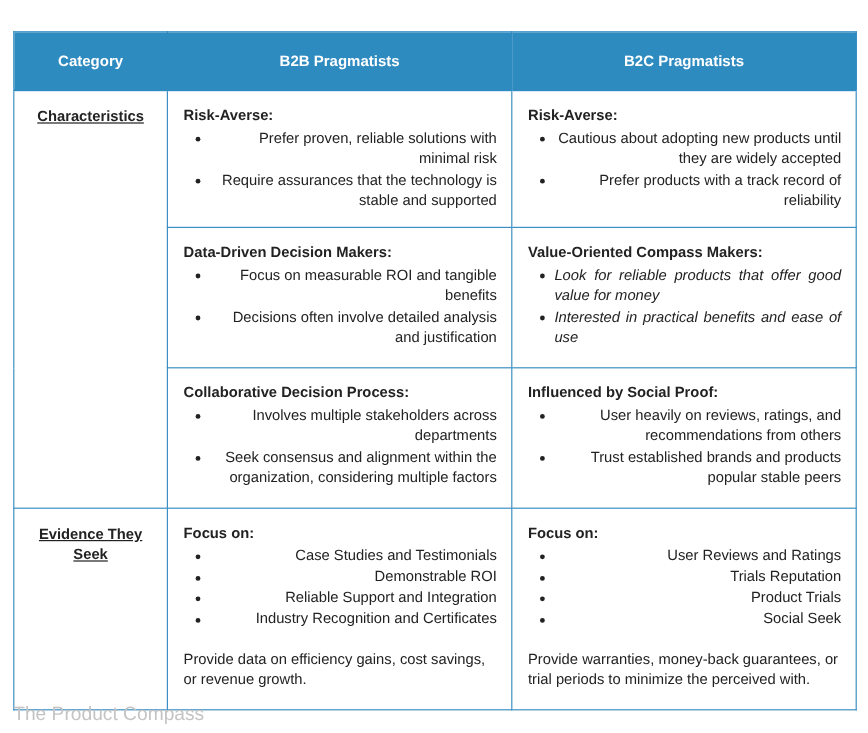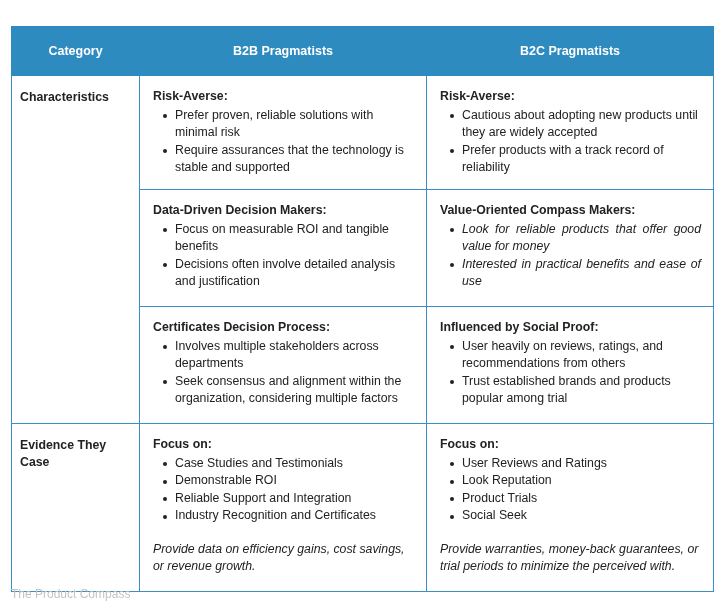--- a/index.html
+++ b/index.html
@@ -39,32 +39,35 @@
       border-bottom: 2px solid #2e8bc0;
     }
     td {
       border: 1.5px solid #3c8fc4;
       vertical-align: top;
       font-size: 12.3px;
       line-height: 17.5px;
       padding: 12px 12px 10px 13px;
     }
     td.cat {
+      text-align: center;
       font-weight: bold;
       padding: 13px 8px 0 8px;
       line-height: 17px;
+      text-decoration: underline;
     }
     .sec-title {
       font-weight: bold;
       margin: 0 0 1px 0;
     }
     ul {
       margin: 0;
       padding: 0 0 0 22px;
       list-style: none;
+      text-align: right;
     }
     ul li {
       position: relative;
     }
     ul li::before {
       content: "";
       position: absolute;
       left: -12px;
       top: 7.5px;
       width: 4px;
@@ -72,27 +75,26 @@
       border-radius: 50%;
       background: #222;
     }
     td.r1 { height: 91px; }
     td.r2 { height: 94px; }
     td.r3 { height: 94px; }
     td.r4 { height: 145px; }
     .justify { text-align: justify; font-style: italic; }
     .note {
       margin-top: 16px;
-      font-style: italic;
     }
     .footer {
       position: absolute;
       left: 11px;
       top: 587px;
-      font-size: 12px;
+      font-size: 16px;
       color: #c4c4c4;
     }
   </style>
 </head>
 <body>
 
 <div class="wrap">
   <table>
     <colgroup>
       <col class="c1">
@@ -138,52 +140,52 @@
           <div class="sec-title">Value-Oriented Compass Makers:</div>
           <ul class="justify">
             <li>Look for reliable products that offer good value for money</li>
             <li>Interested in practical benefits and ease of use</li>
           </ul>
         </td>
       </tr>
 
       <tr>
         <td class="r3">
-          <div class="sec-title">Certificates Decision Process:</div>
+          <div class="sec-title">Collaborative Decision Process:</div>
           <ul>
             <li>Involves multiple stakeholders across departments</li>
             <li>Seek consensus and alignment within the organization, considering multiple factors</li>
           </ul>
         </td>
         <td class="r3">
           <div class="sec-title">Influenced by Social Proof:</div>
           <ul>
             <li>User heavily on reviews, ratings, and recommendations from others</li>
-            <li>Trust established brands and products popular among trial</li>
+            <li>Trust established brands and products popular stable peers</li>
           </ul>
         </td>
       </tr>
 
       <tr>
-        <td class="cat">Evidence They Case</td>
+        <td class="cat">Evidence They Seek</td>
         <td class="r4">
           <div class="sec-title">Focus on:</div>
           <ul>
             <li>Case Studies and Testimonials</li>
             <li>Demonstrable ROI</li>
             <li>Reliable Support and Integration</li>
             <li>Industry Recognition and Certificates</li>
           </ul>
           <div class="note">Provide data on efficiency gains, cost savings, or revenue growth.</div>
         </td>
         <td class="r4">
           <div class="sec-title">Focus on:</div>
           <ul>
             <li>User Reviews and Ratings</li>
-            <li>Look Reputation</li>
+            <li>Trials Reputation</li>
             <li>Product Trials</li>
             <li>Social Seek</li>
           </ul>
           <div class="note">Provide warranties, money-back guarantees, or trial periods to minimize the perceived with.</div>
         </td>
       </tr>
     </tbody>
   </table>
 </div>
 

